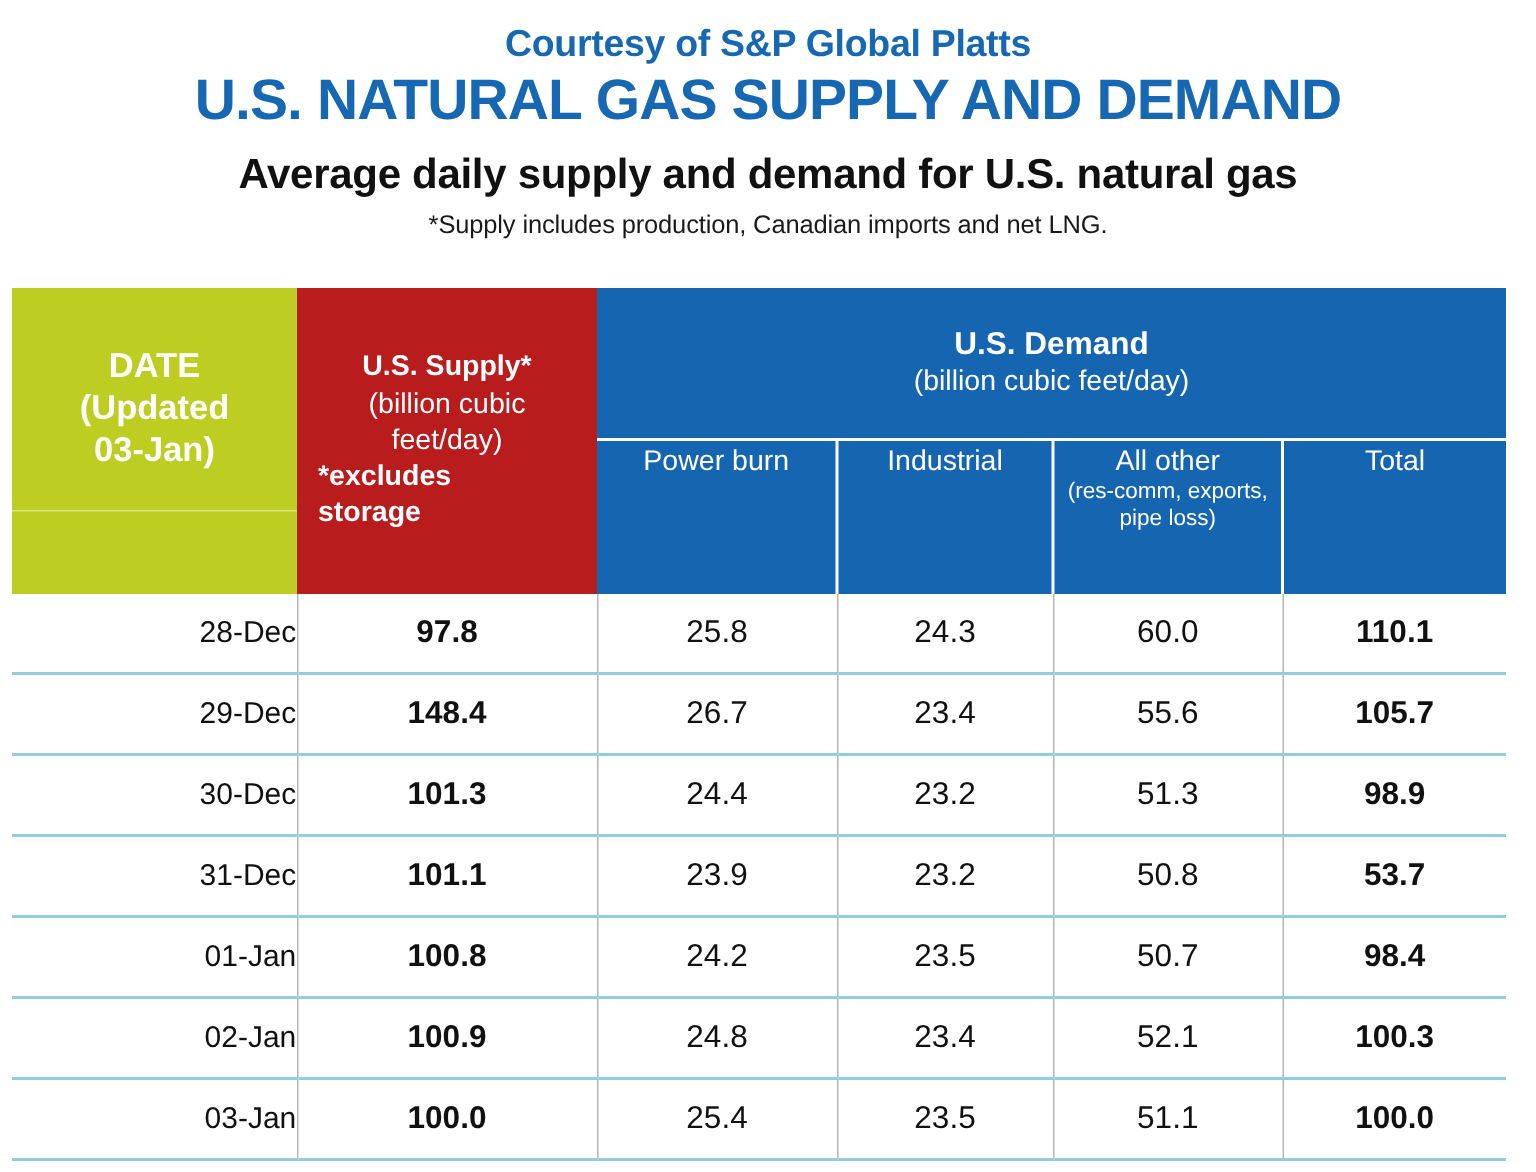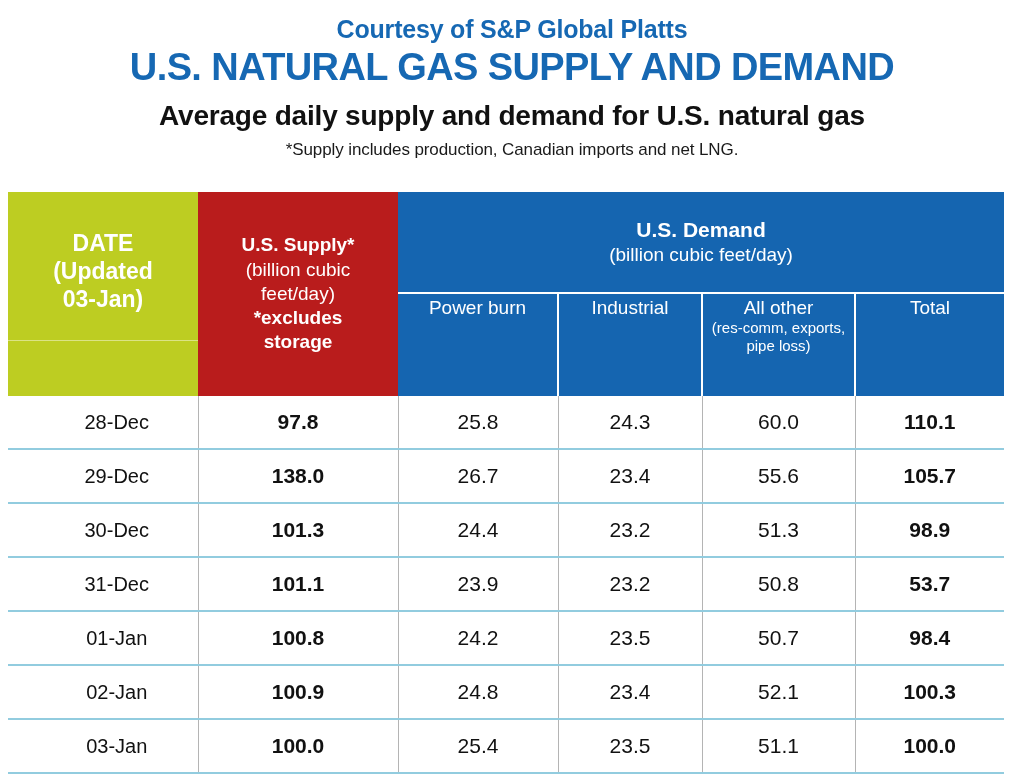--- a/index.html
+++ b/index.html
@@ -98,21 +98,21 @@
   }
   .th-supply {
     background: #b91c1c;
     font-size: 19px;
     line-height: 1.28;
     height: 200px;
     padding: 0 14px;
   }
   .th-supply .sup-line1 { font-weight: bold; }
   .th-supply .sup-line2 { font-weight: normal; }
-  .th-supply .sup-line3 { font-weight: bold; text-align: center; display:block; }
+  .th-supply .sup-line3 { font-weight: bold; text-align: left; display:block; }
   .th-demand {
     background: #1565b0;
     font-size: 20px;
     line-height: 1.3;
     height: 100px;
     border-bottom: 2px solid #ffffff;
   }
   .th-demand .dem-line1 { font-weight: bold; font-size: 21px; }
   .th-demand .dem-line2 { font-weight: normal; font-size: 19px; }
   .th-sub {
@@ -141,21 +141,21 @@
     font-size: 21px;
     color: #111111;
     background: #ffffff;
     border-bottom: 2px solid #92ccdf;
     border-left: 1px solid #b4b4b4;
     padding: 0;
   }
   td.date-cell {
     border-left: 0;
     font-size: 20px;
-    text-align: center;
+    text-align: right;
     padding-left: 28px;
   }
   td.bold-cell { font-weight: bold; }
   tbody tr:first-child td { border-top: 0; }
 </style>
 </head>
 <body>
 
 <div class="title-block">
   <div class="courtesy">Courtesy of S&amp;P Global Platts</div>
@@ -210,21 +210,21 @@
         <tr>
           <td class="date-cell">28-Dec</td>
           <td class="bold-cell">97.8</td>
           <td>25.8</td>
           <td>24.3</td>
           <td>60.0</td>
           <td class="bold-cell">110.1</td>
         </tr>
         <tr>
           <td class="date-cell">29-Dec</td>
-          <td class="bold-cell">138.0</td>
+          <td class="bold-cell">148.4</td>
           <td>26.7</td>
           <td>23.4</td>
           <td>55.6</td>
           <td class="bold-cell">105.7</td>
         </tr>
         <tr>
           <td class="date-cell">30-Dec</td>
           <td class="bold-cell">101.3</td>
           <td>24.4</td>
           <td>23.2</td>

